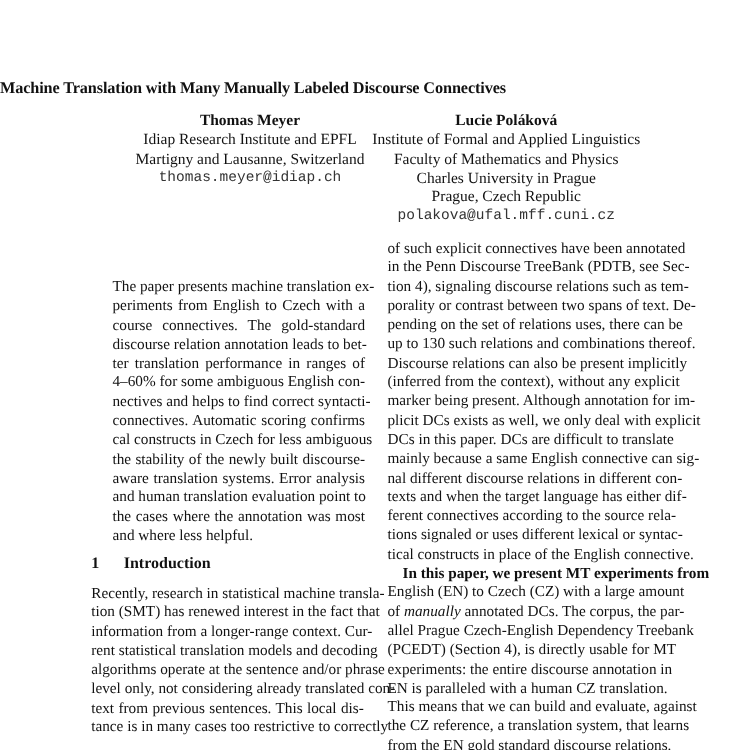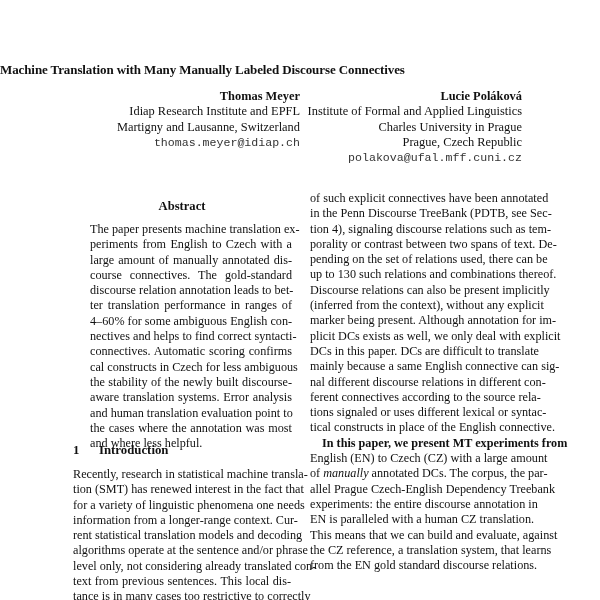--- a/index.html
+++ b/index.html
@@ -1,21 +1,21 @@
 <!DOCTYPE html>
 <html><head>
 <meta charset="utf-8">
 <style>
   html, body { margin: 0; padding: 0; background: #ffffff; }
   body { width: 600px; height: 600px; overflow: hidden; position: relative;
          font-family: "Liberation Serif", "DejaVu Serif", serif; color: #111; }
   .page { position: absolute; left: 0; top: 0; width: 600px; height: 600px; background: #fff; }
   .title { position: absolute; left: 0; width: 600px; top: 62px; text-align: left;
            font-weight: bold; font-size: 13px; letter-spacing: -0.1px; }
-  .author-block { position: absolute; top: 89px; text-align: right; font-size: 12.4px; line-height: 15.3px; }
+  .author-block { position: absolute; top: 89px; text-align: center; font-size: 12.4px; line-height: 15.3px; }
   .author-left { left: 100px; width: 200px; }
   .author-right { left: 288px; width: 234px; }
   .author-name { font-weight: bold; }
   .email { font-family: "Liberation Mono", "DejaVu Sans Mono", monospace; font-size: 11.6px; color: #333; }
   .col { position: absolute; font-size: 12.2px; line-height: 15.3px; text-align: justify; }
   .col-left { left: 73px; width: 218px; }
   .col-right { left: 310px; width: 220px; top: 191px; }
   .line { display: block; white-space: nowrap; text-align: justify; text-align-last: justify; height: 15.3px; }
   .line.last { text-align-last: left; }
   .abstract-heading { position: absolute; left: 73px; width: 218px; top: 199px; text-align: center;
@@ -37,31 +37,30 @@
   <div class="author-block author-left">
     <div class="author-name">Thomas Meyer</div>
     <div>Idiap Research Institute and EPFL</div>
     <div>Martigny and Lausanne, Switzerland</div>
     <div class="email">thomas.meyer@idiap.ch</div>
   </div>
 
   <div class="author-block author-right">
     <div class="author-name">Lucie Poláková</div>
     <div>Institute of Formal and Applied Linguistics</div>
+    <div>Faculty of Mathematics and Physics</div>
     <div>Charles University in Prague</div>
     <div>Prague, Czech Republic</div>
     <div class="email">polakova@ufal.mff.cuni.cz</div>
   </div>
 
-  <div class="abstract-heading">Abstract</div>
 
   <div class="col abstract-body">
     <span class="line">The paper presents machine translation ex-</span>
     <span class="line">periments from English to Czech with a</span>
-    <span class="line">large amount of manually annotated dis-</span>
     <span class="line">course connectives.   The gold-standard</span>
     <span class="line">discourse relation annotation leads to bet-</span>
     <span class="line">ter translation performance in ranges of</span>
     <span class="line">4–60% for some ambiguous English con-</span>
     <span class="line">nectives and helps to find correct syntacti-</span>
     <span class="line">connectives.  Automatic scoring confirms</span>
     <span class="line">cal constructs in Czech for less ambiguous</span>
     <span class="line">the stability of the newly built discourse-</span>
     <span class="line">aware translation systems.  Error analysis</span>
     <span class="line">and human translation evaluation point to</span>
@@ -69,52 +68,53 @@
     <span class="line last">and where less helpful.</span>
   </div>
 
   <div class="section-heading">
     <span class="num">1</span><span>Introduction</span>
   </div>
 
   <div class="col col-left intro-body">
     <span class="line">Recently, research in statistical machine transla-</span>
     <span class="line">tion (SMT) has renewed interest in the fact that</span>
-    <span class="line">for a variety of linguistic phenomena one needs</span>
     <span class="line">information from a longer-range context.  Cur-</span>
     <span class="line">rent statistical translation models and decoding</span>
     <span class="line">algorithms operate at the sentence and/or phrase</span>
     <span class="line">level only, not considering already translated con-</span>
     <span class="line">text from previous sentences.   This local dis-</span>
     <span class="line">tance is in many cases too restrictive to correctly</span>
 
   </div>
 
   <div class="col col-right">
     <span class="line">of such explicit connectives have been annotated</span>
     <span class="line">in the Penn Discourse TreeBank (PDTB, see Sec-</span>
     <span class="line">tion 4), signaling discourse relations such as tem-</span>
     <span class="line">porality or contrast between two spans of text. De-</span>
-    <span class="line">pending on the set of relations used, there can be</span>
+    <span class="line">pending on the set of relations uses, there can be</span>
     <span class="line">up to 130 such relations and combinations thereof.</span>
     <span class="line">Discourse relations can also be present implicitly</span>
     <span class="line">(inferred from the context), without any explicit</span>
     <span class="line">marker being present. Although annotation for im-</span>
     <span class="line">plicit DCs exists as well, we only deal with explicit</span>
     <span class="line">DCs in this paper.  DCs are difficult to translate</span>
     <span class="line">mainly because a same English connective can sig-</span>
     <span class="line">nal different discourse relations in different con-</span>
+    <span class="line">texts and when the target language has either dif-</span>
     <span class="line">ferent connectives according to the source rela-</span>
     <span class="line">tions signaled or uses different lexical or syntac-</span>
     <span class="line last">tical constructs in place of the English connective.</span>
 
     <span class="line indent">In this paper, we present MT experiments from</span>
     <span class="line">English (EN) to Czech (CZ) with a large amount</span>
     <span class="line"><span>of </span><em>manually</em><span> annotated DCs. The corpus, the par-</span></span>
     <span class="line">allel Prague Czech-English Dependency Treebank</span>
+    <span class="line">(PCEDT) (Section 4), is directly usable for MT</span>
     <span class="line">experiments:  the entire discourse annotation in</span>
     <span class="line">EN is paralleled with a human CZ translation.</span>
     <span class="line">This means that we can build and evaluate, against</span>
     <span class="line">the CZ reference, a translation system, that learns</span>
     <span class="line">from the EN gold standard discourse relations.</span>
 
   </div>
 
 </div>
 

